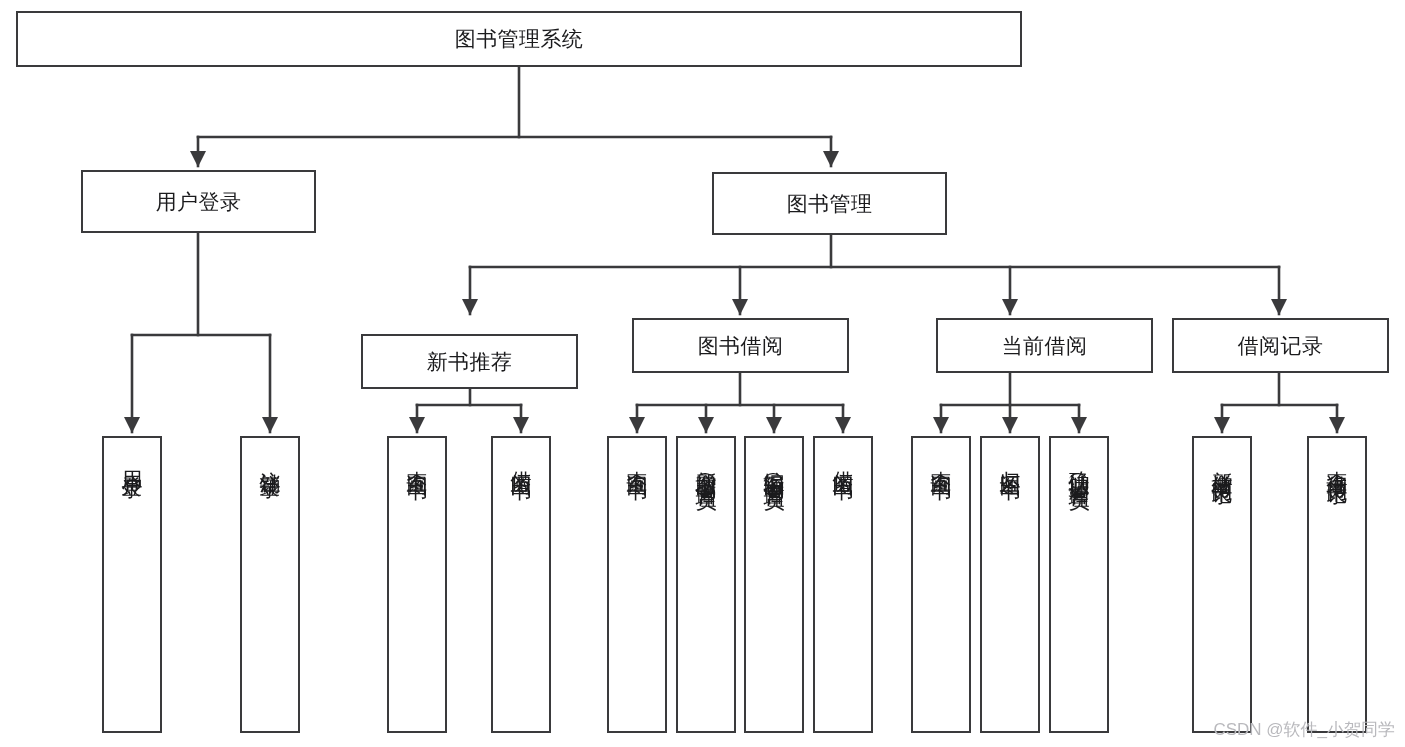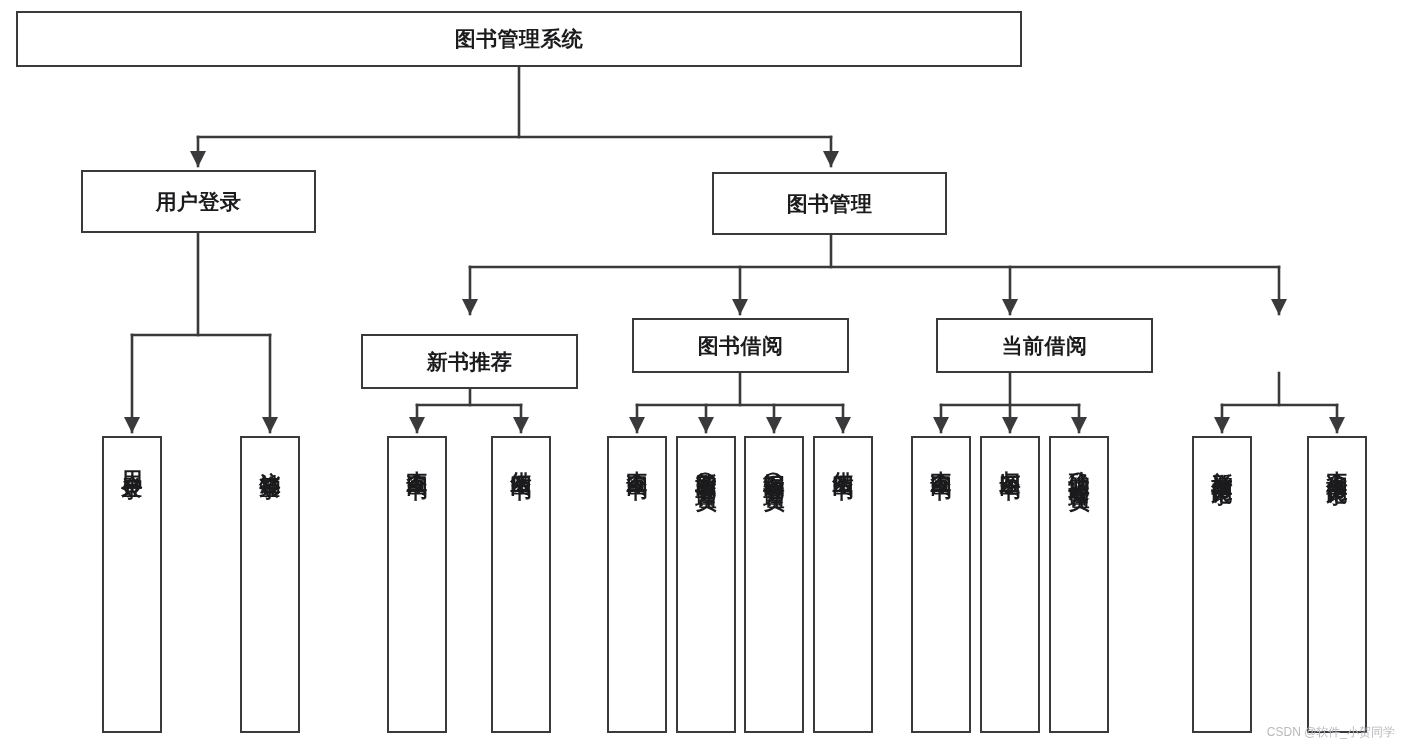--- a/index.html
+++ b/index.html
@@ -34,21 +34,20 @@
     align-items: center;
     justify-content: center;
     overflow: hidden;
   }
   .node-label {
     color: #1b1b1d;
     letter-spacing: 0.02em;
     line-height: 1.12;
     text-align: right;
     white-space: nowrap;
-    font-weight: bold;
   }
   .node-root > .node-label,
   .node-l1 > .node-label,
   .node-l2 > .node-label {
     font-size: 21px;
   }
   .node-leaf {
     align-items: flex-start;
     justify-content: center;
     padding-top: 16px;
@@ -58,21 +57,21 @@
     text-orientation: upright;
     font-size: 21px;
     line-height: 1.05;
     letter-spacing: 0.14em;
     white-space: nowrap;
   }
   .watermark {
     position: absolute;
     right: 10px;
     bottom: 6px;
-    font-size: 12px;
+    font-size: 17px;
     color: #b9b9bd;
     white-space: nowrap;
     user-select: none;
   }
 </style>
 </head>
 <body>
 
 <div id="diagram-root">
 
@@ -154,20 +153,23 @@
 
   <div class="node-box node-l2" style="left:361px; top:318px; width:217px; height:55px;margin-top:16px;">
     <span class="node-label">新书推荐</span>
   </div>
   <div class="node-box node-l2" style="left:632px; top:318px; width:217px; height:55px;">
     <span class="node-label">图书借阅</span>
   </div>
   <div class="node-box node-l2" style="left:936px; top:318px; width:217px; height:55px;">
     <span class="node-label">当前借阅</span>
   </div>
+  <div class="node-box node-l2" style="left:1172px; top:318px; width:217px; height:55px;">
+    <span class="node-label">借阅记录</span>
+  </div>
 
   <div class="node-box node-leaf" style="left:102px; top:436px; width:60px; height:297px;">
     <span class="node-label">用户登录</span>
   </div>
   <div class="node-box node-leaf" style="left:240px; top:436px; width:60px; height:297px;">
     <span class="node-label">注销登录</span>
   </div>
 
   <div class="node-box node-leaf" style="left:387px; top:436px; width:60px; height:297px;">
     <span class="node-label">查询图书</span>

